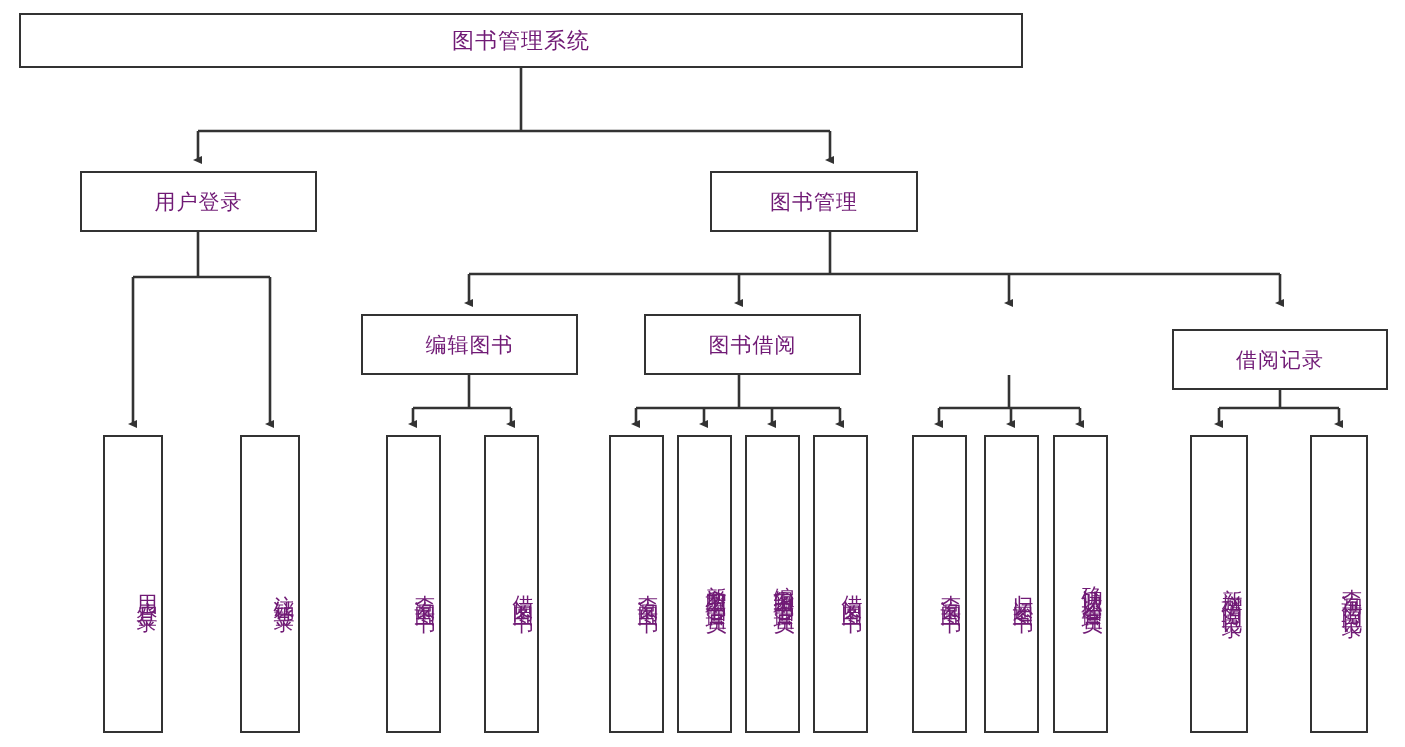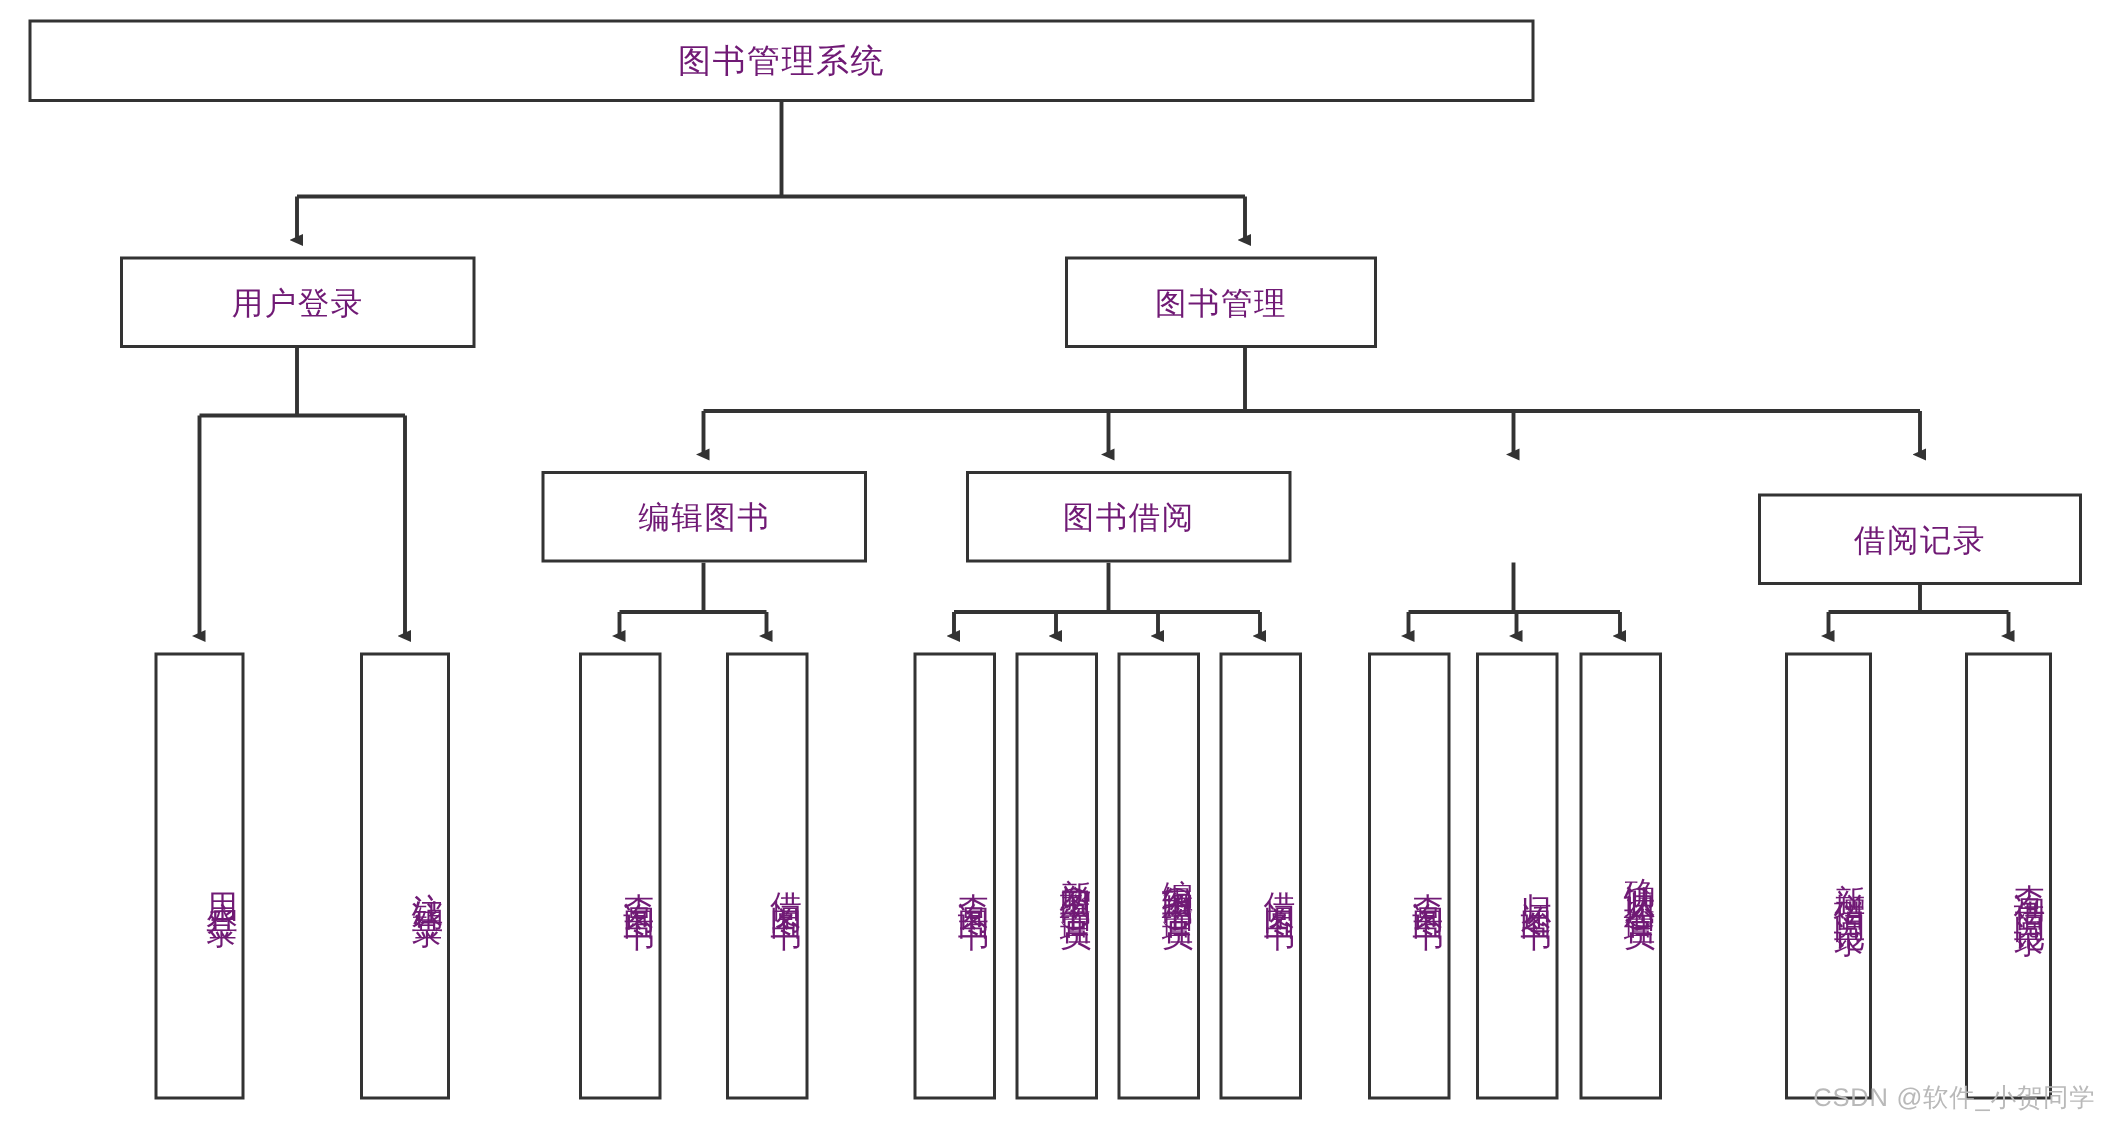--- a/index.html
+++ b/index.html
@@ -174,15 +174,14 @@
   <div class="node v tall" style="left:1053px; top:435px; width:55px; height:298px;">
     <span>确认归还（管理员）</span>
   </div>
   <div class="node v" style="left:1190px; top:435px; width:58px; height:298px;">
     <span>新增借阅记录</span>
   </div>
   <div class="node v" style="left:1310px; top:435px; width:58px; height:298px;">
     <span>查询借阅记录</span>
   </div>
 
-  <div class="watermark">CSDN @软件_小贺同学</div>
 
 </div>
 
 </body></html>

